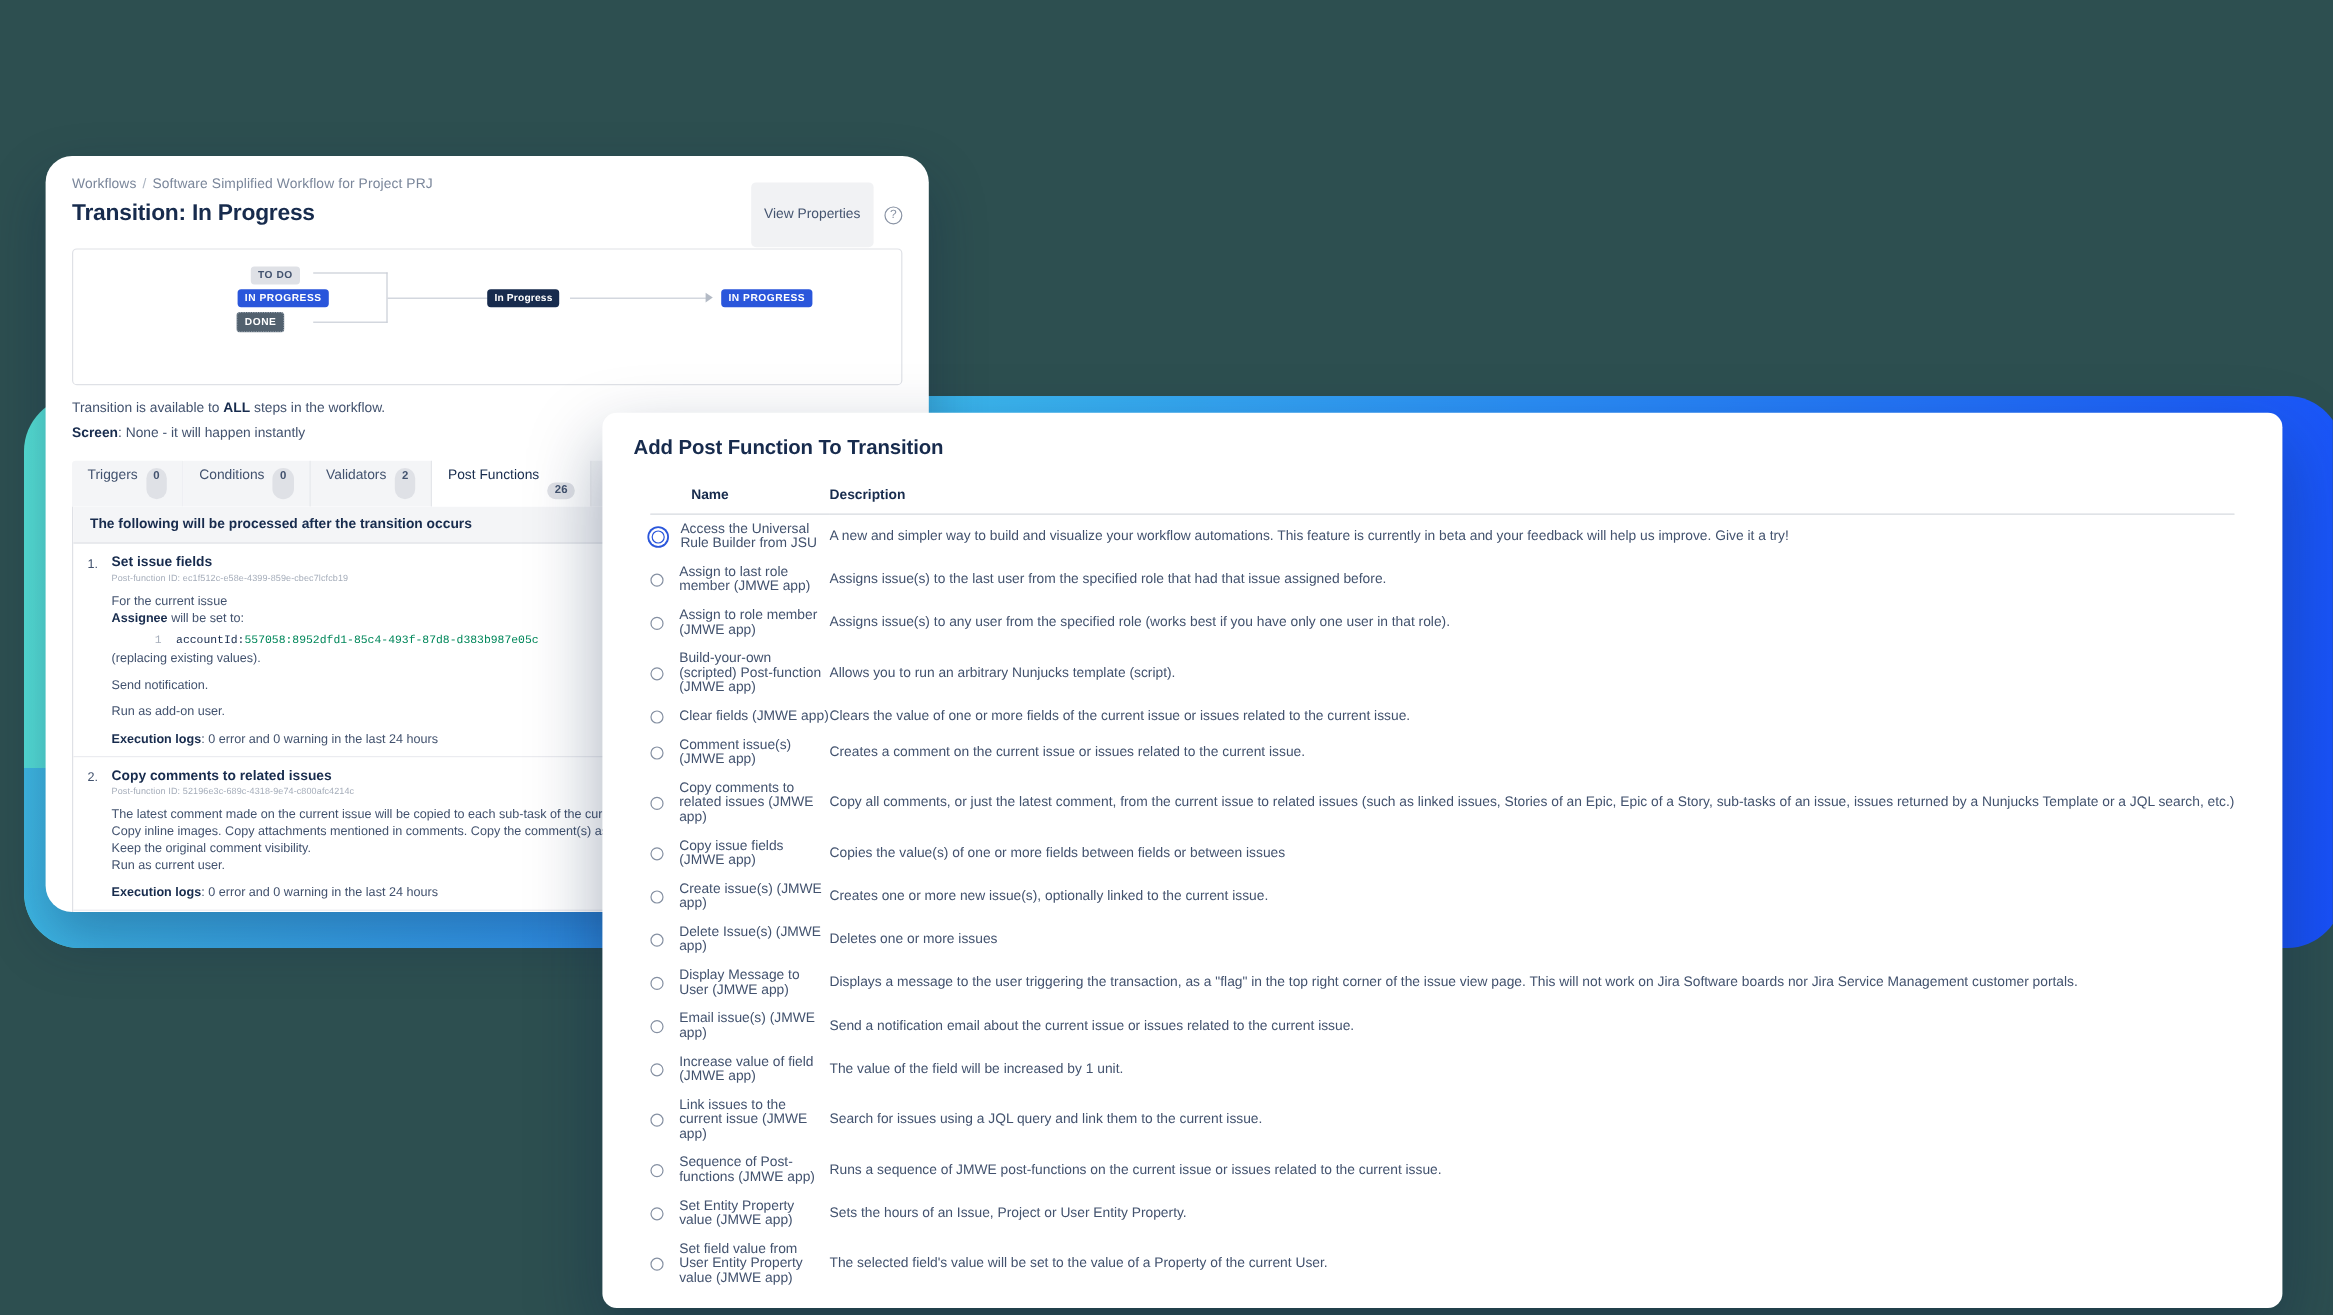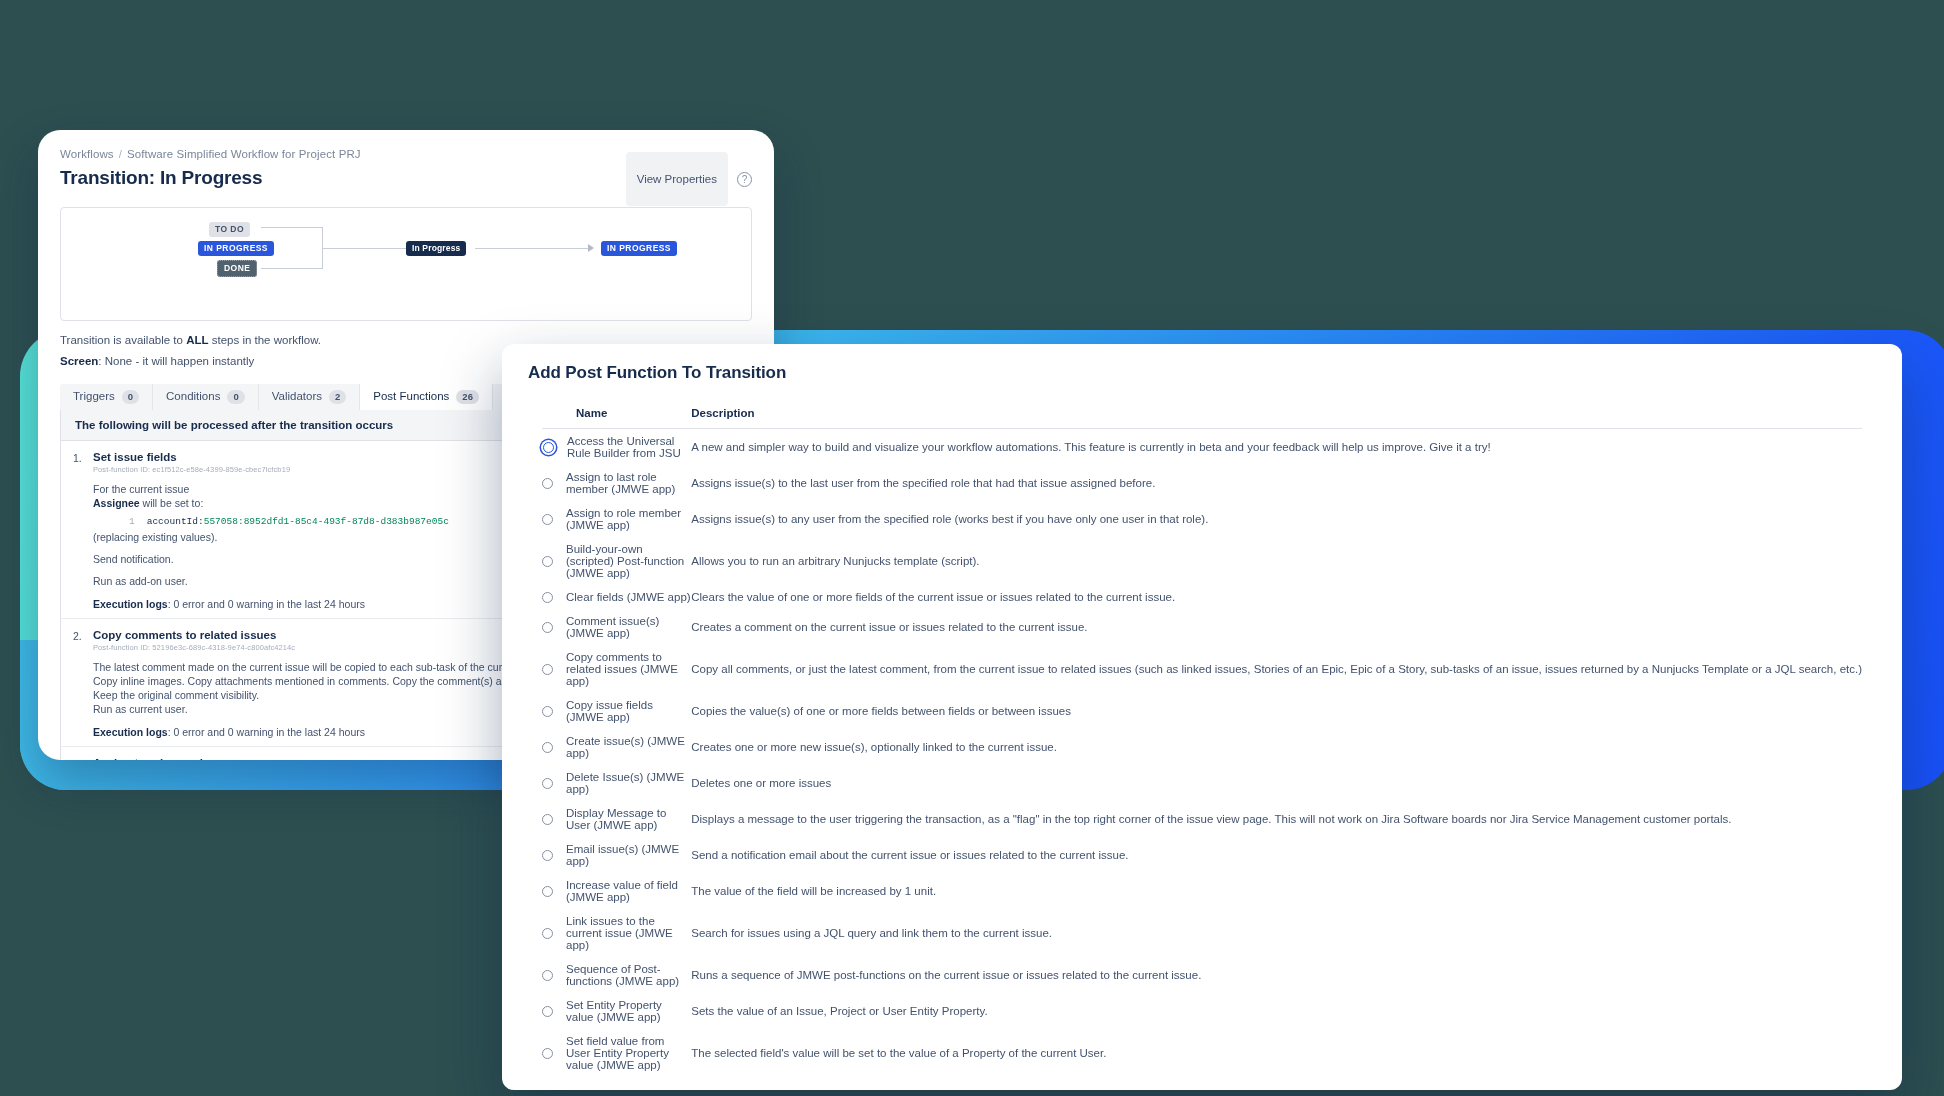--- a/index.html
+++ b/index.html
@@ -80,21 +80,21 @@
     position:absolute;
     font-size:8.5px; font-weight:700;
     letter-spacing:.45px;
     padding:3px 6px 3px 6px;
     border-radius:3px;
     white-space:nowrap;
     line-height:9px;
   }
   .badge-todo   { background:#dfe1e6; color:#42526e; left:148px; top:14px; }
   .badge-inprog { background:#2a56db; color:#ffffff; left:137px; top:33px; }
-  .badge-done   { background:#52616e; color:#ffffff; left:156px; top:52px;
+  .badge-done   { background:#52616e; color:#ffffff; left:136px; top:52px;
                   border:1.5px dotted #9aa5b1; }
   .badge-mid    { background:#172b4d; color:#ffffff; left:345px; top:33px;
                   font-weight:700; letter-spacing:.15px; }
   .badge-right  { background:#2a56db; color:#ffffff; left:540px; top:33px; }
 
   .wf-line { position:absolute; background:#c9ced6; }
   .wf-brace {
     position:absolute; left:200px; top:19px;
     width:62px; height:42px;
     border:1px solid #c9ced6; border-left:none;
@@ -121,21 +121,21 @@
     display:flex; gap:7px;
     cursor:pointer; white-space:nowrap;
   }
   .tab:first-child { border-radius:3px 0 0 0; }
   .tab.active { background:#ffffff; font-weight:400; color:#172b4d; }
   .tab .count {
     background:#dfe1e6; color:#42526e;
     border-radius:9px; font-size:9.5px;
     padding:1px 6px; line-height:12px; font-weight:600;
   }
-  .tab.active .count { background:#dfe1e6; }
+  .tab.active .count { background:#dfe1e6;margin-top:12px; }
 
   
   .pf-panel {
     margin-top:0;
     border:1px solid #dfe1e6;
     border-top:none;
     background:#fff;
     height:388px;
     overflow:hidden;
   }
@@ -456,21 +456,21 @@
             </td>
             <td class="desc-cell">Runs a sequence of JMWE post-functions on the current issue or issues related to the current issue.</td>
           </tr>
           <tr>
             <td class="col-name">
               <div class="name-cell">
                 <span class="radio"></span>
                 <span>Set Entity Property value (JMWE app)</span>
               </div>
             </td>
-            <td class="desc-cell">Sets the value of an Issue, Project or User Entity Property.</td>
+            <td class="desc-cell">Sets the hours of an Issue, Project or User Entity Property.</td>
           </tr>
           <tr>
             <td class="col-name">
               <div class="name-cell">
                 <span class="radio"></span>
                 <span>Set field value from User Entity Property value (JMWE app)</span>
               </div>
             </td>
             <td class="desc-cell">The selected field's value will be set to the value of a Property of the current User.</td>
           </tr>

